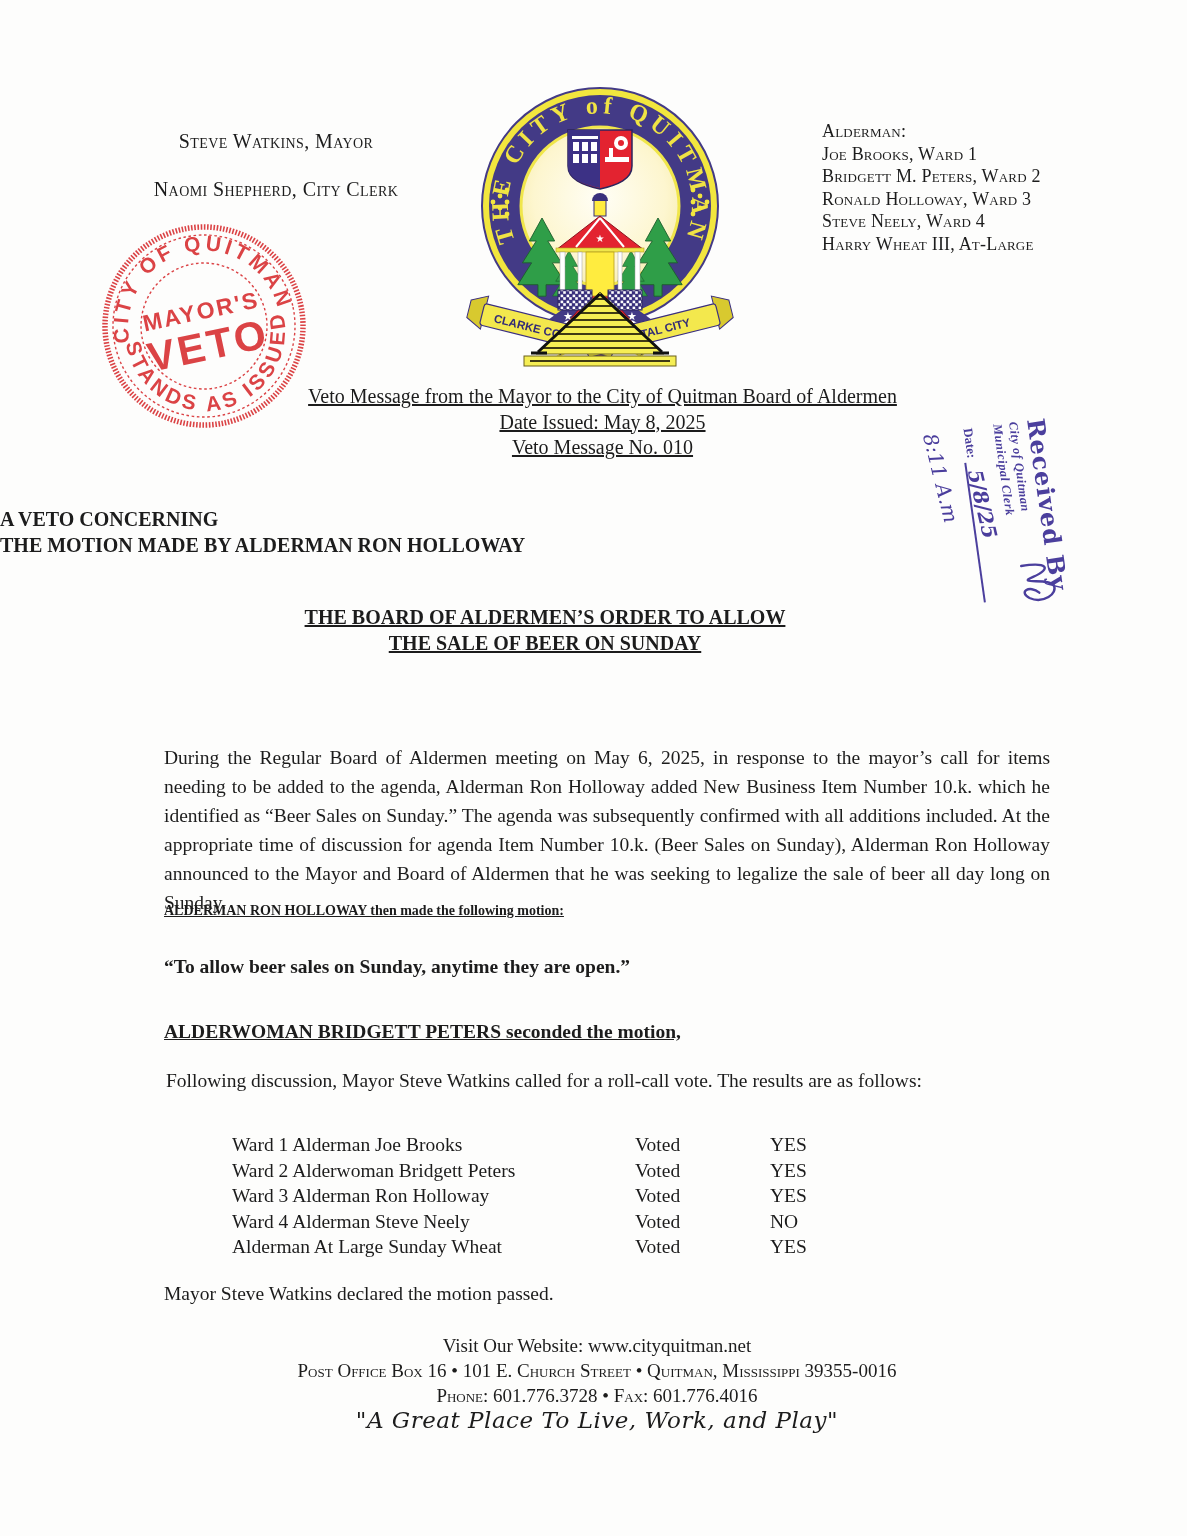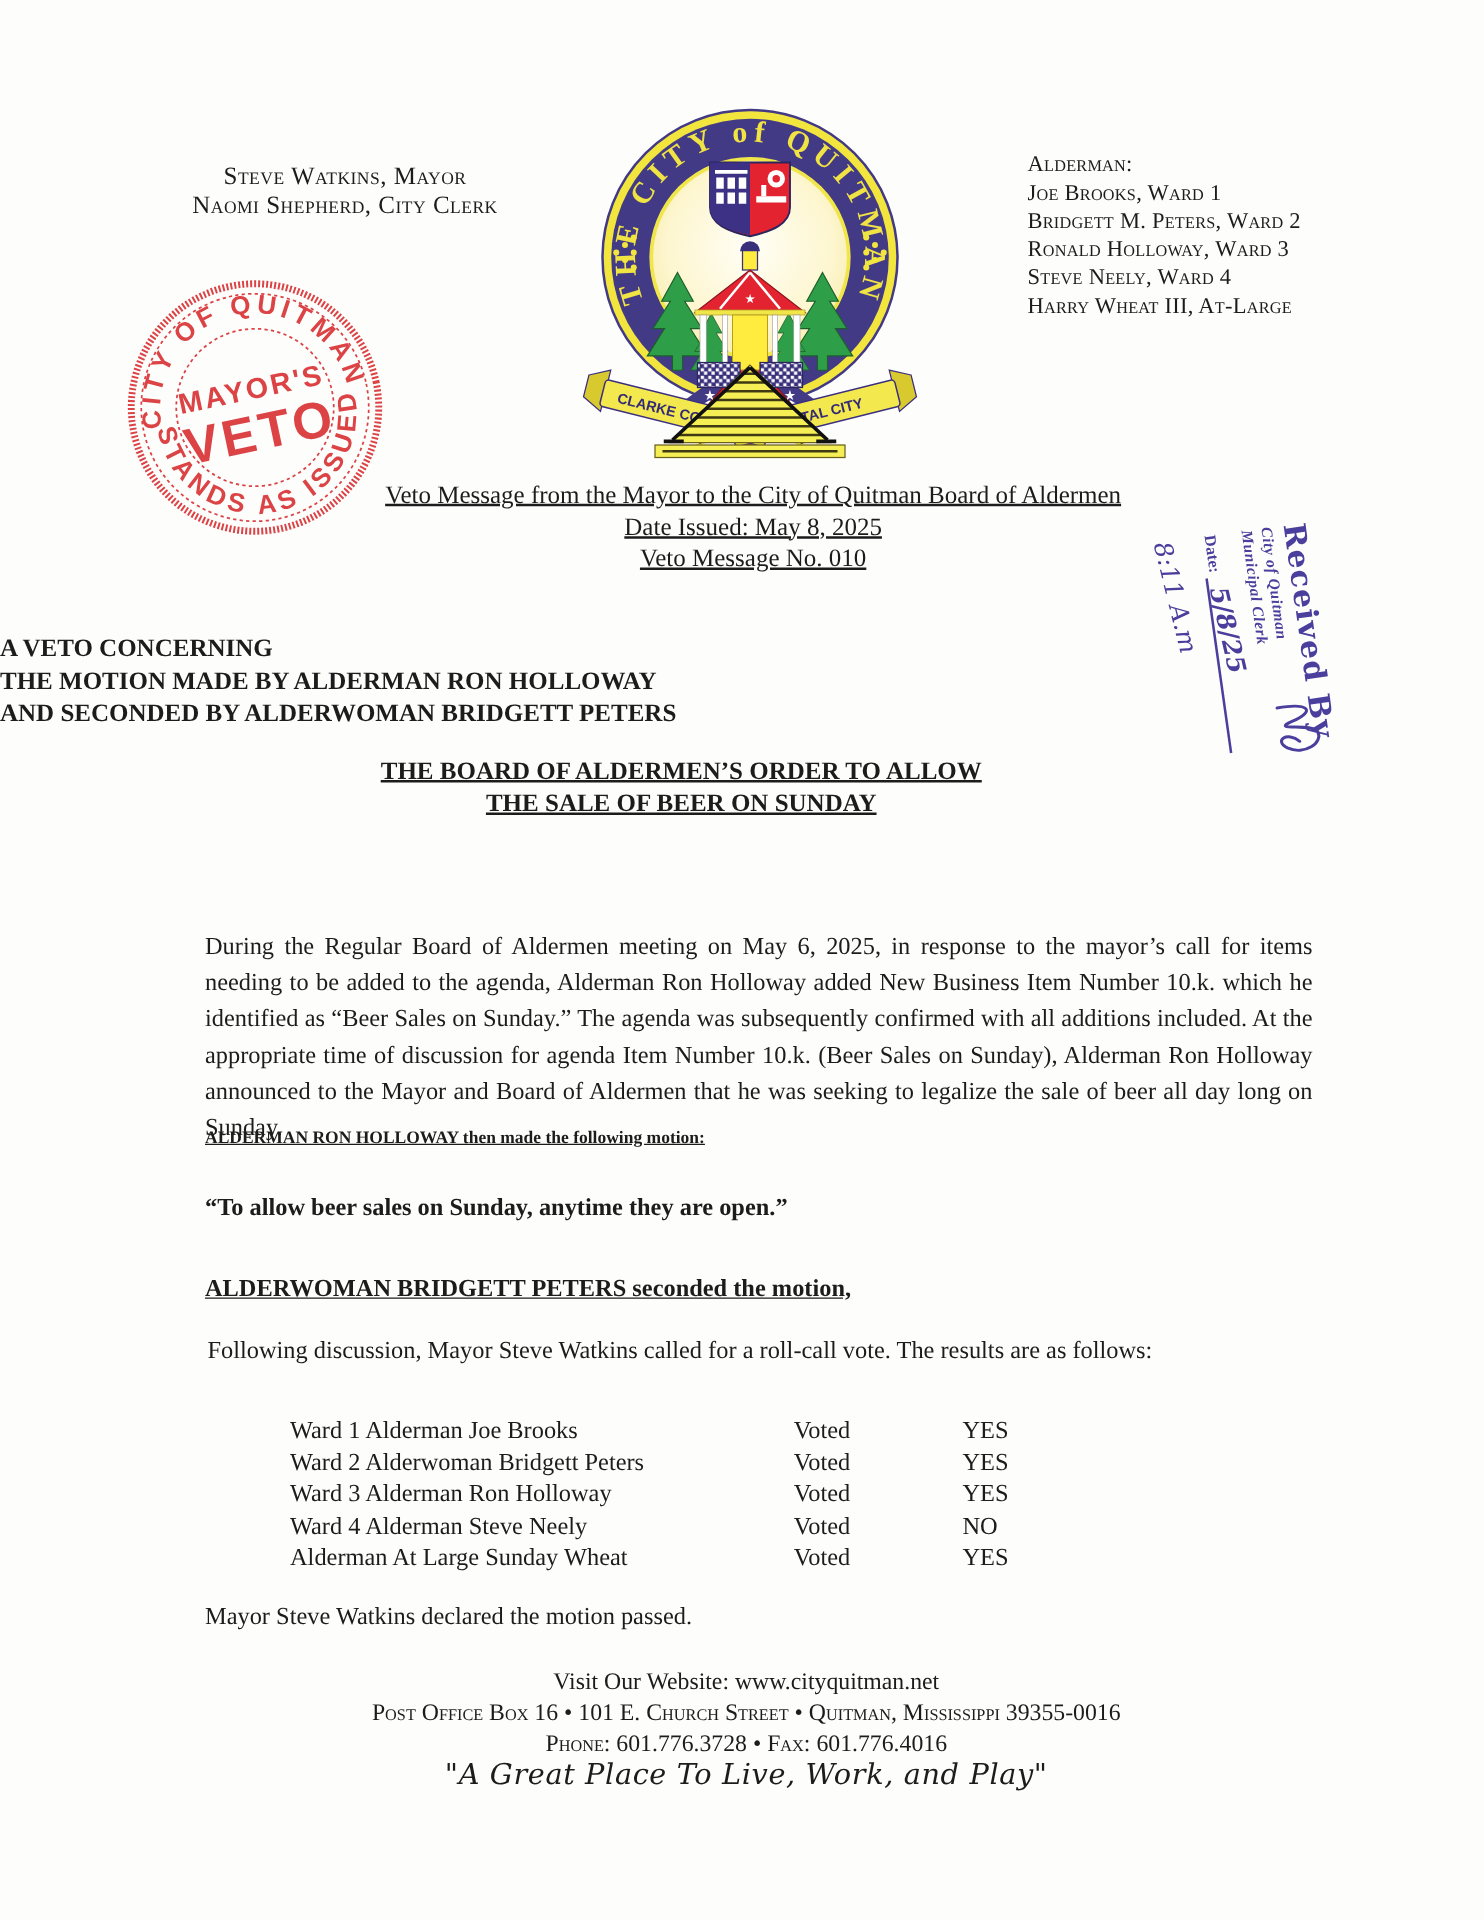--- a/index.html
+++ b/index.html
@@ -4,21 +4,21 @@
 <style>
   html,body{margin:0;padding:0;background:#ffffff;}
   .page{
     position:relative;width:1187px;height:1536px;background:#fdfdfc;
     font-family:"Liberation Serif",serif;color:#1c1c1c;overflow:hidden;
   }
   
   .officials{position:absolute;left:96px;top:130px;width:360px;text-align:center;
     font-variant:small-caps;font-size:20px;letter-spacing:.4px;}
   .officials .line{display:block;}
-  .officials .line + .line{}
+  .officials .line + .line{margin-top:25px;}
   
   .aldermen{position:absolute;left:822px;top:120px;font-variant:small-caps;
     font-size:18px;line-height:22.5px;letter-spacing:.2px;}
   
   .seal{position:absolute;left:452px;top:84px;width:296px;height:290px;}
   
   .veto-stamp{position:absolute;left:98px;top:220px;width:212px;height:212px;
     transform:rotate(-12deg);opacity:.94;}
   
   .title-block{position:absolute;left:18px;top:384px;width:1169px;text-align:center;
@@ -256,21 +256,20 @@
   </div>
   <div class="initials">
     <svg width="56" height="64" viewBox="0 0 56 64">
       <path d="M5,40 C9,14 17,11 19,32 C21,52 25,17 33,15 C43,13 48,31 38,42 C29,51 25,38 36,31" stroke="#4b3f9d" stroke-width="2.4" fill="none" stroke-linecap="round"></path>
     </svg>
   </div>
 
   <div class="subject-block">
     <div>A VETO CONCERNING</div>
     <div>THE MOTION MADE BY ALDERMAN RON HOLLOWAY</div>
-    <div>AND SECONDED BY ALDERWOMAN BRIDGETT PETERS</div>
   </div>
 
   <div class="response-block">
     <div><span class="u">THE BOARD OF ALDERMEN’S ORDER TO ALLOW</span></div>
     <div><span class="u">THE SALE OF BEER ON SUNDAY</span></div>
   </div>
 
   <div class="body-par">During the Regular Board of Aldermen meeting on May 6, 2025, in response to the mayor’s call for items needing to be added to the agenda, Alderman Ron Holloway added New Business Item Number 10.k. which he identified as “Beer Sales on Sunday.” The agenda was subsequently confirmed with all additions included. At the appropriate time of discussion for agenda Item Number 10.k. (Beer Sales on Sunday), Alderman Ron Holloway announced to the Mayor and Board of Aldermen that he was seeking to legalize the sale of beer all day long on Sunday.</div>
 
   <div class="h-motion">ALDERMAN RON HOLLOWAY then made the following motion:</div>

